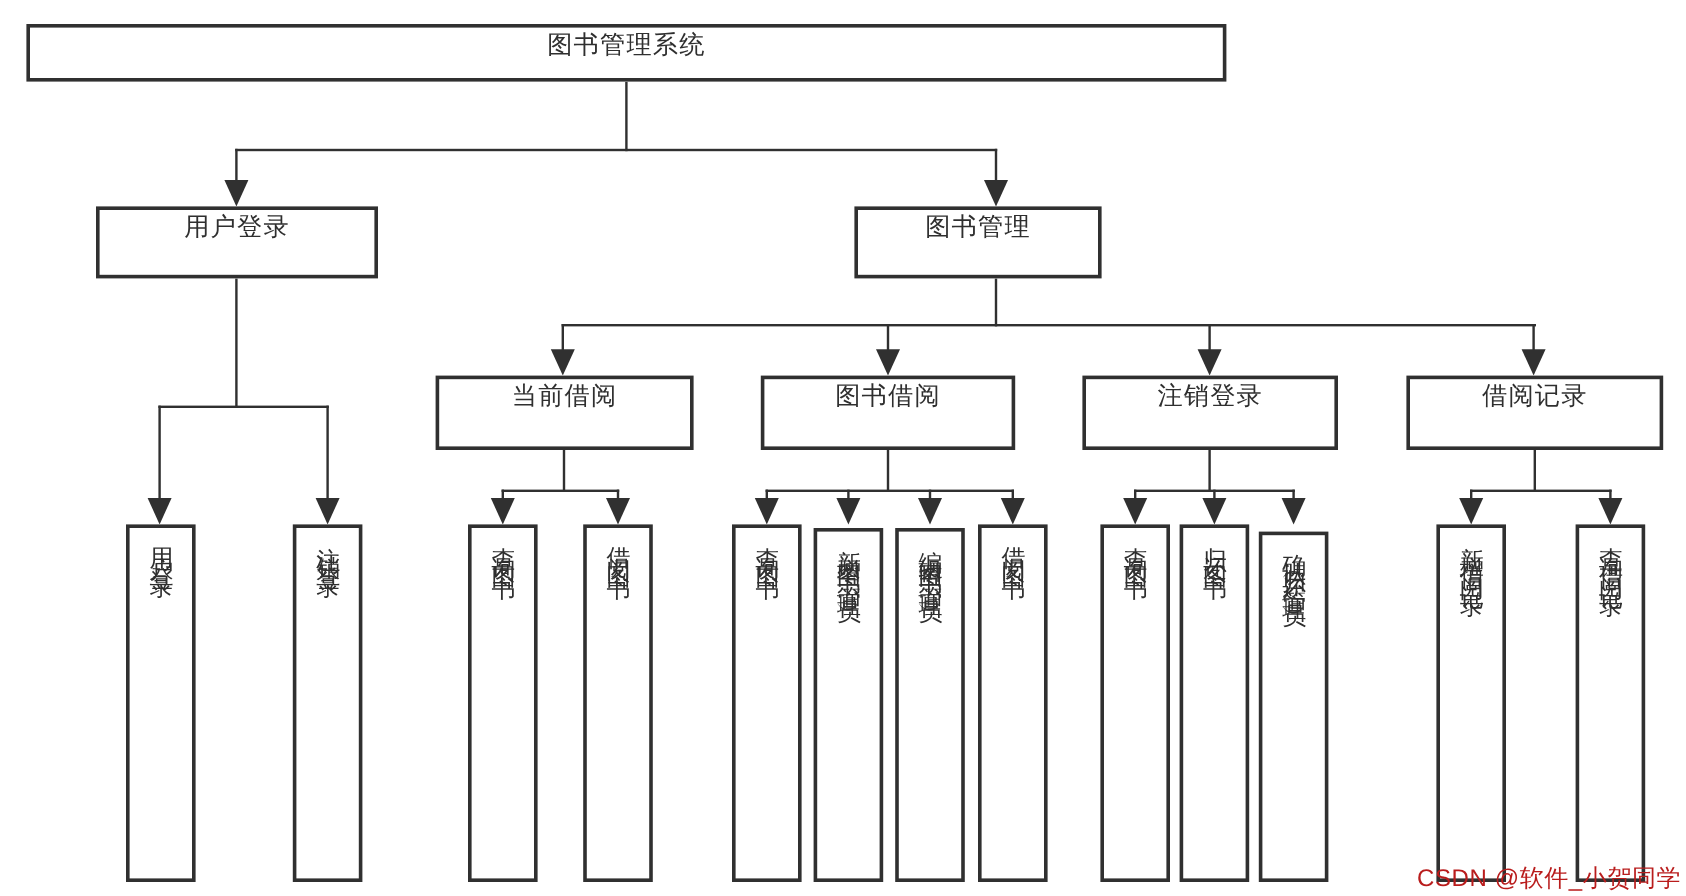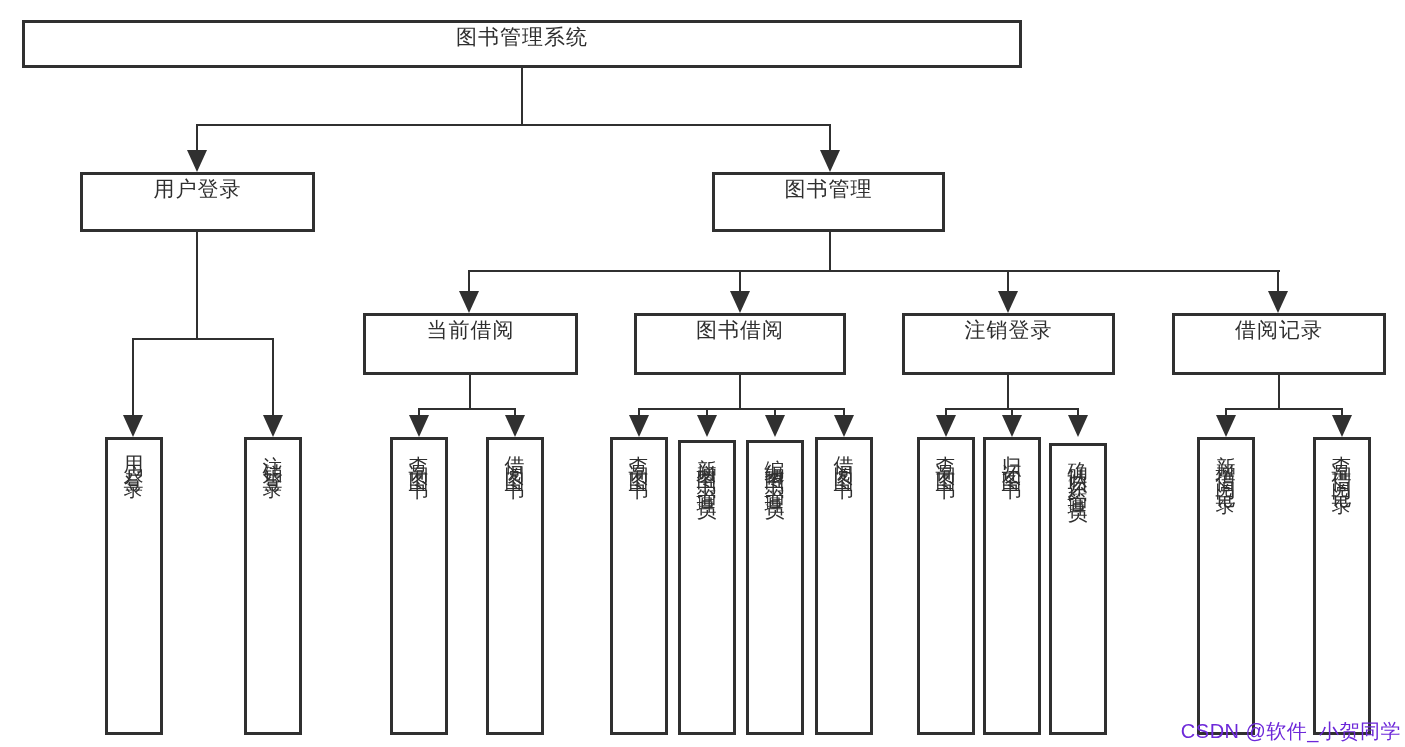--- a/index.html
+++ b/index.html
@@ -22,21 +22,21 @@
   .vtext.long { letter-spacing:6px; }
   .hline { position:absolute; height:2px; background:#303030; }
   .vline { position:absolute; width:2px; background:#303030; }
   .arrow {
     position:absolute; width:0; height:0;
     border-left:10px solid transparent; border-right:10px solid transparent;
     border-top:22px solid #303030;
   }
   .watermark {
     position:absolute; top:718px; right:4px;
-    font-size:20px; color:#6d28d9; letter-spacing:0.5px;
+    font-size:20px; color:#b91c1c; letter-spacing:0.5px;
     z-index:5; white-space:nowrap;
   }
 </style>
 </head>
 <body>
 
 <div id="canvas">
 
   <div class="vline" style="left:521px; top:68px; height:58px;"></div>
   <div class="hline" style="left:196px; top:124px; width:635px;"></div>
@@ -97,21 +97,21 @@
   <div class="vline" style="left:1341px; top:408px; height:9px;"></div>
   <div class="arrow" style="left:1332px; top:415px;"></div>
 
   <div class="box hbox" style="left:22px; top:20px; width:1000px; height:48px;">
     <span>图书管理系统</span>
   </div>
 
   <div class="box hbox" style="left:80px; top:172px; width:235px; height:60px;">
     <span>用户登录</span>
   </div>
-  <div class="box hbox" style="left:712px; top:172px; width:233px; height:60px;">
+  <div class="box hbox" style="left:712px; top:172px; width:206px; height:60px;">
     <span>图书管理</span>
   </div>
 
   <div class="box hbox" style="left:363px; top:313px; width:215px; height:62px;">
     <span>当前借阅</span>
   </div>
   <div class="box hbox" style="left:634px; top:313px; width:212px; height:62px;">
     <span>图书借阅</span>
   </div>
   <div class="box hbox" style="left:902px; top:313px; width:213px; height:62px;">

